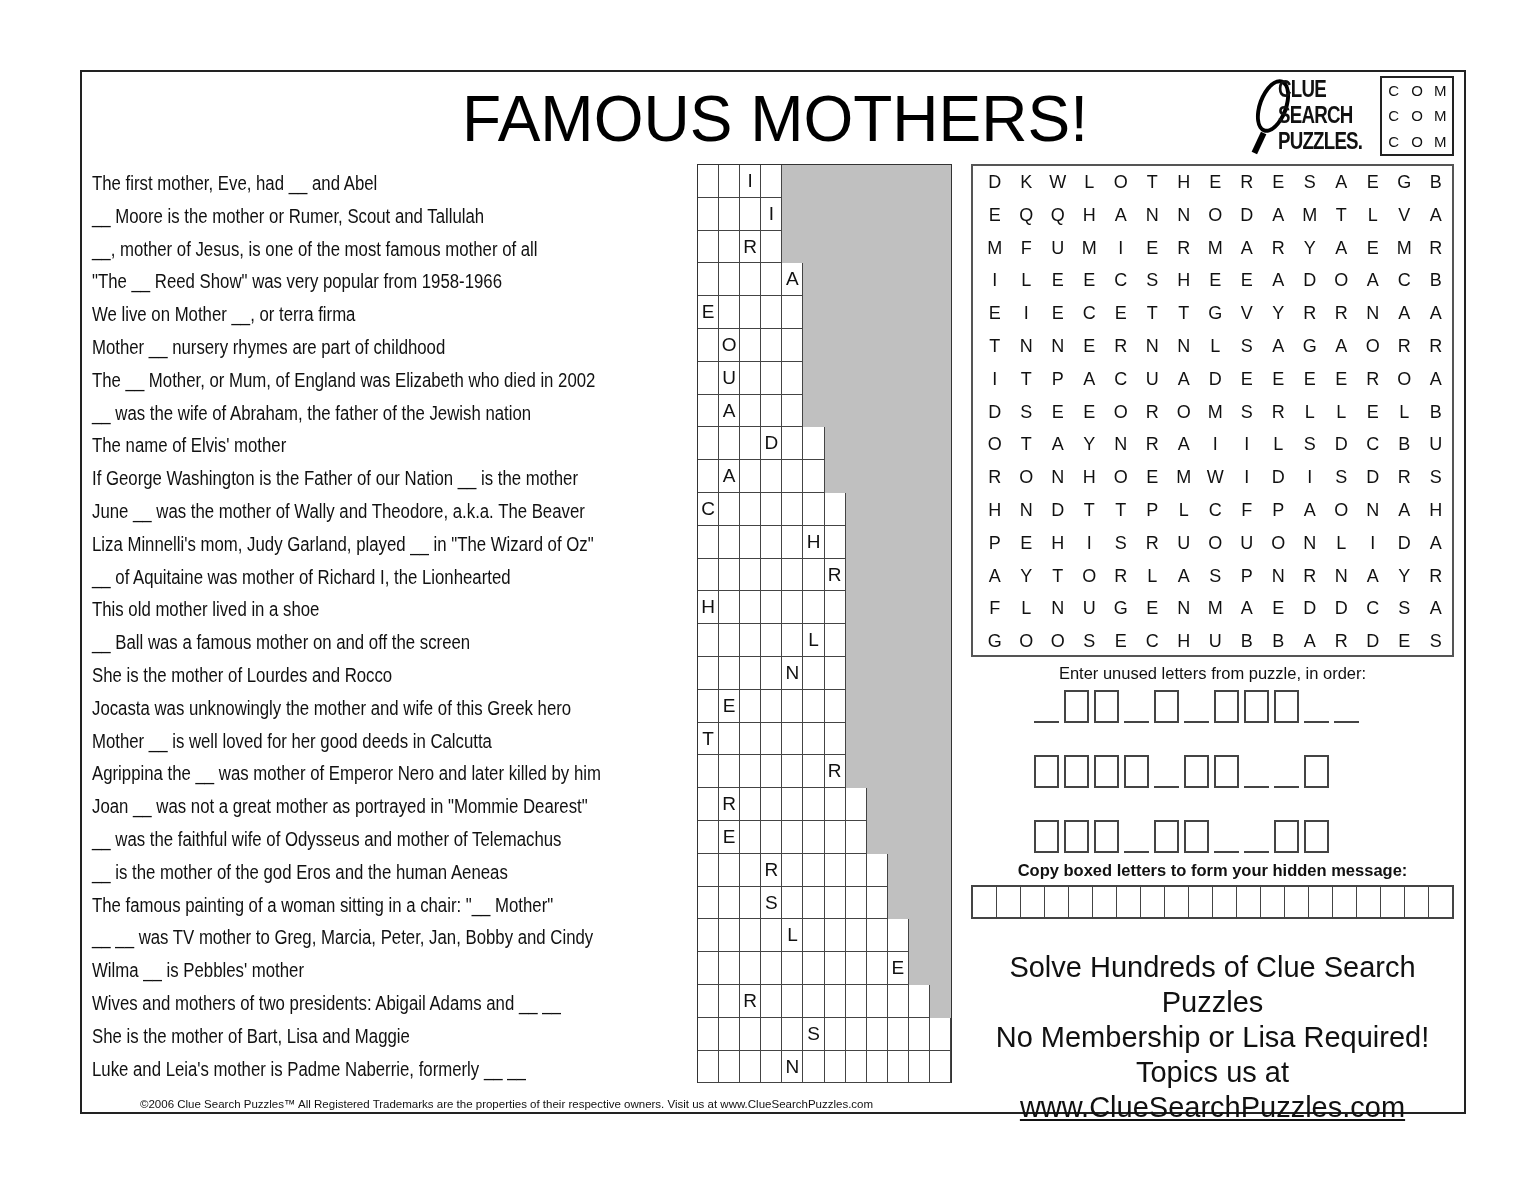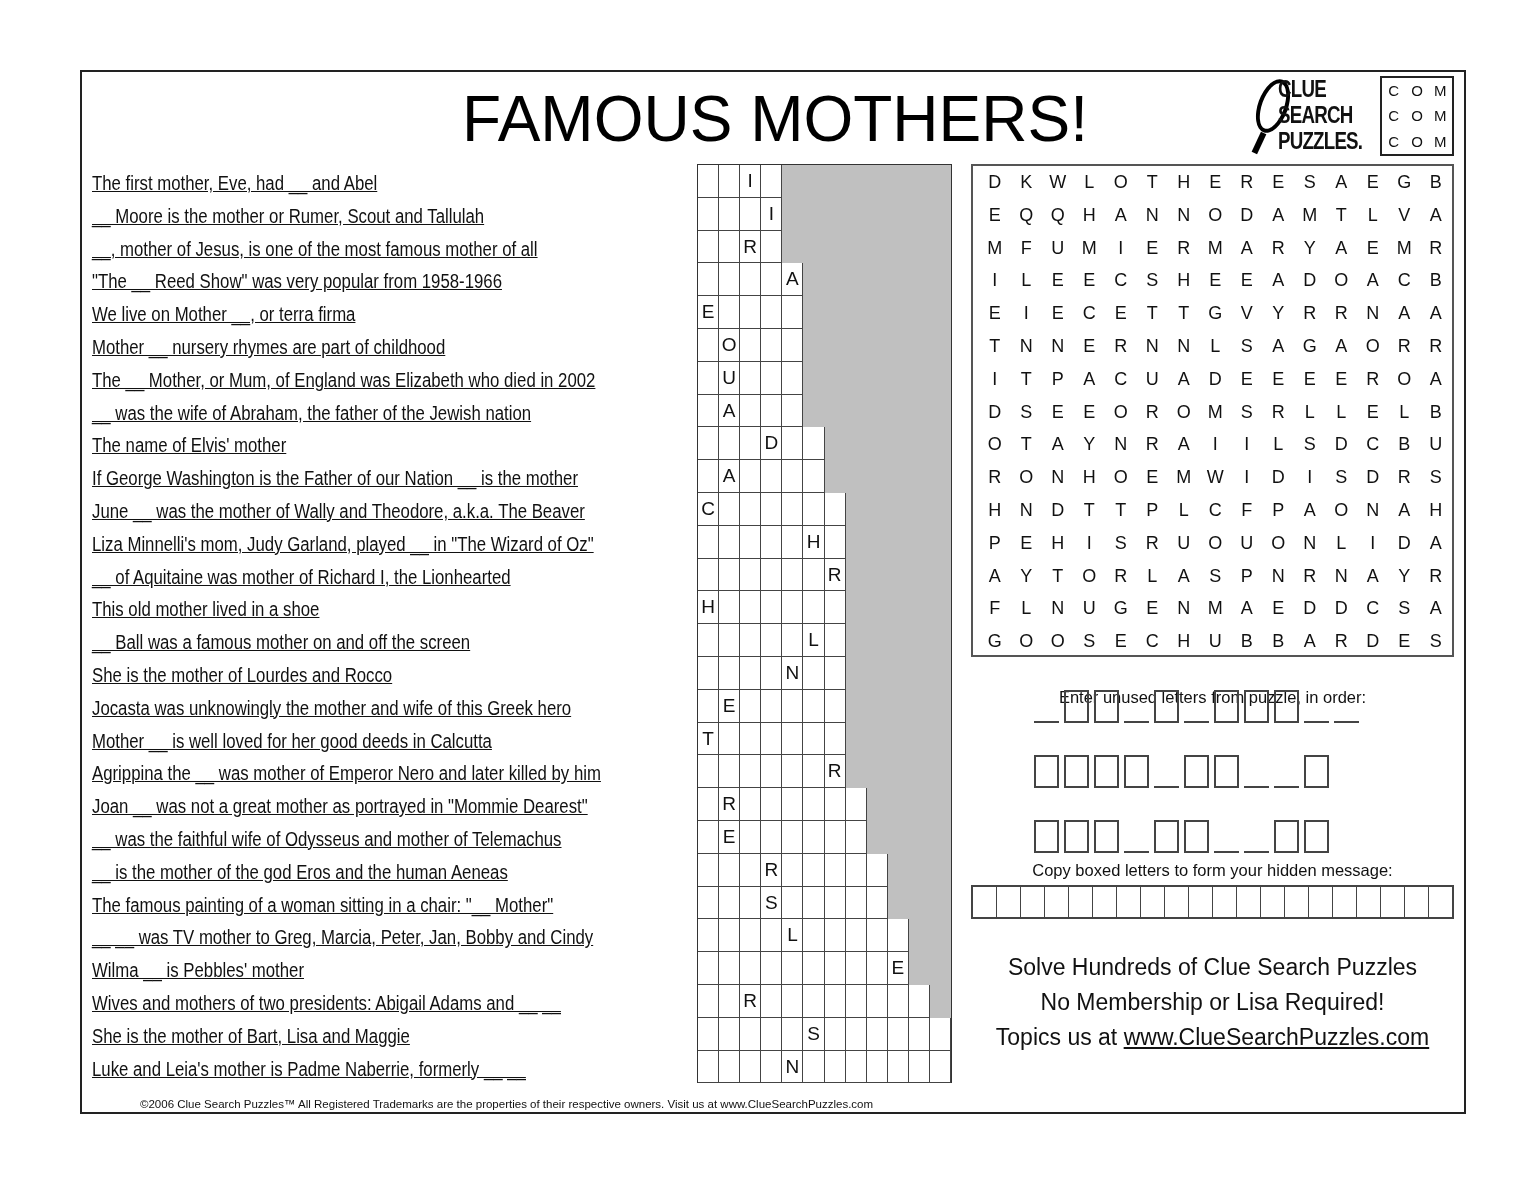--- a/index.html
+++ b/index.html
@@ -4,37 +4,37 @@
 <style>
   html,body{margin:0;padding:0;background:#fff;}
   body{width:1536px;height:1187px;position:relative;font-family:"Liberation Sans",sans-serif;color:#111;overflow:hidden;}
   .frame{position:absolute;left:80px;top:70px;width:1386px;height:1044px;border:2px solid #222;box-sizing:border-box;}
   .title{position:absolute;left:0;width:1550px;top:82px;text-align:center;font-size:64px;letter-spacing:0px;color:#000;}
   .logo{position:absolute;left:1250px;top:74px;width:205px;height:84px;}
   .logo .mag{position:absolute;left:8px;top:4px;width:30px;height:56px;border:4px solid #000;border-radius:50%;transform:rotate(20deg);box-sizing:border-box;}
   .logo .handle{position:absolute;left:6px;top:58px;width:6px;height:22px;background:#000;transform:rotate(25deg);}
   .logo .words{position:absolute;left:28px;top:2px;font-weight:bold;font-size:24px;line-height:26px;letter-spacing:-1px;transform:scaleX(0.78);transform-origin:left top;}
   .logo .com{position:absolute;left:130px;top:2px;width:74px;height:80px;border:2px solid #222;box-sizing:border-box;display:grid;grid-template-columns:repeat(3,1fr);grid-template-rows:repeat(3,1fr);font-size:15px;text-align:center;align-items:center;}
-  .clues{position:absolute;left:92px;top:167px;width:590px;text-decoration:underline;}
+  .clues{position:absolute;left:92px;top:167px;width:590px;}
   .clue{height:32.8px;line-height:32.8px;font-size:19.5px;white-space:nowrap;transform:scaleX(0.86);transform-origin:left center;}
   .xgrid{position:absolute;left:697px;top:164px;width:255px;height:919px;background:#c0c0c0;border:1px solid #333;box-sizing:border-box;}
   .xrow{position:absolute;left:0;display:flex;}
   .xcell{width:21.1px;height:32.8px;border-right:1px solid #444;border-bottom:1px solid #444;background:#fff;box-sizing:border-box;font-size:19px;text-align:center;line-height:32px;}
   .ws{position:absolute;left:971px;top:164px;width:483px;height:493px;border:2px solid #555;box-sizing:border-box;}
   .wsrow{display:flex;height:32.8px;padding-left:6px;}
   .wsrow span{width:31.5px;text-align:center;font-size:18px;line-height:32.8px;}
-  .unused-label{position:absolute;left:971px;width:483px;top:688px;text-align:center;font-size:16.5px;}
+  .unused-label{position:absolute;left:971px;width:483px;top:664px;text-align:center;font-size:16.5px;}
   .urow{position:absolute;left:1034px;display:flex;align-items:flex-end;gap:5px;}
   .ubox{width:25px;height:33px;border:2px solid #444;box-sizing:border-box;}
   .ublank{width:25px;height:33px;border-bottom:2px solid #444;box-sizing:border-box;}
-  .copy-label{position:absolute;left:971px;width:483px;top:861px;text-align:center;font-size:16.5px;}
+  .copy-label{position:absolute;left:971px;width:483px;top:861px;text-align:center;font-size:16.5px;font-weight:bold;}
   .msg{position:absolute;left:971px;top:885px;width:483px;height:34px;border:2px solid #444;box-sizing:border-box;display:flex;}
   .msg div{flex:1;border-right:1px solid #444;}
   .msg div:last-child{border-right:none;}
-  .promo{position:absolute;left:971px;width:483px;top:950px;text-align:center;font-size:23px;line-height:35px;}
+  .promo{position:absolute;left:971px;width:483px;top:950px;text-align:center;font-size:29px;line-height:35px;}
   .promo .url{text-decoration:underline;margin-top:36px;}
   .footer{position:absolute;left:108px;top:1098px;font-size:11.5px;margin-left:32px;}
 </style>
 </head>
 <body>
 
 <div class="frame"></div>
 
 <div class="title">FAMOUS MOTHERS!</div>
 

